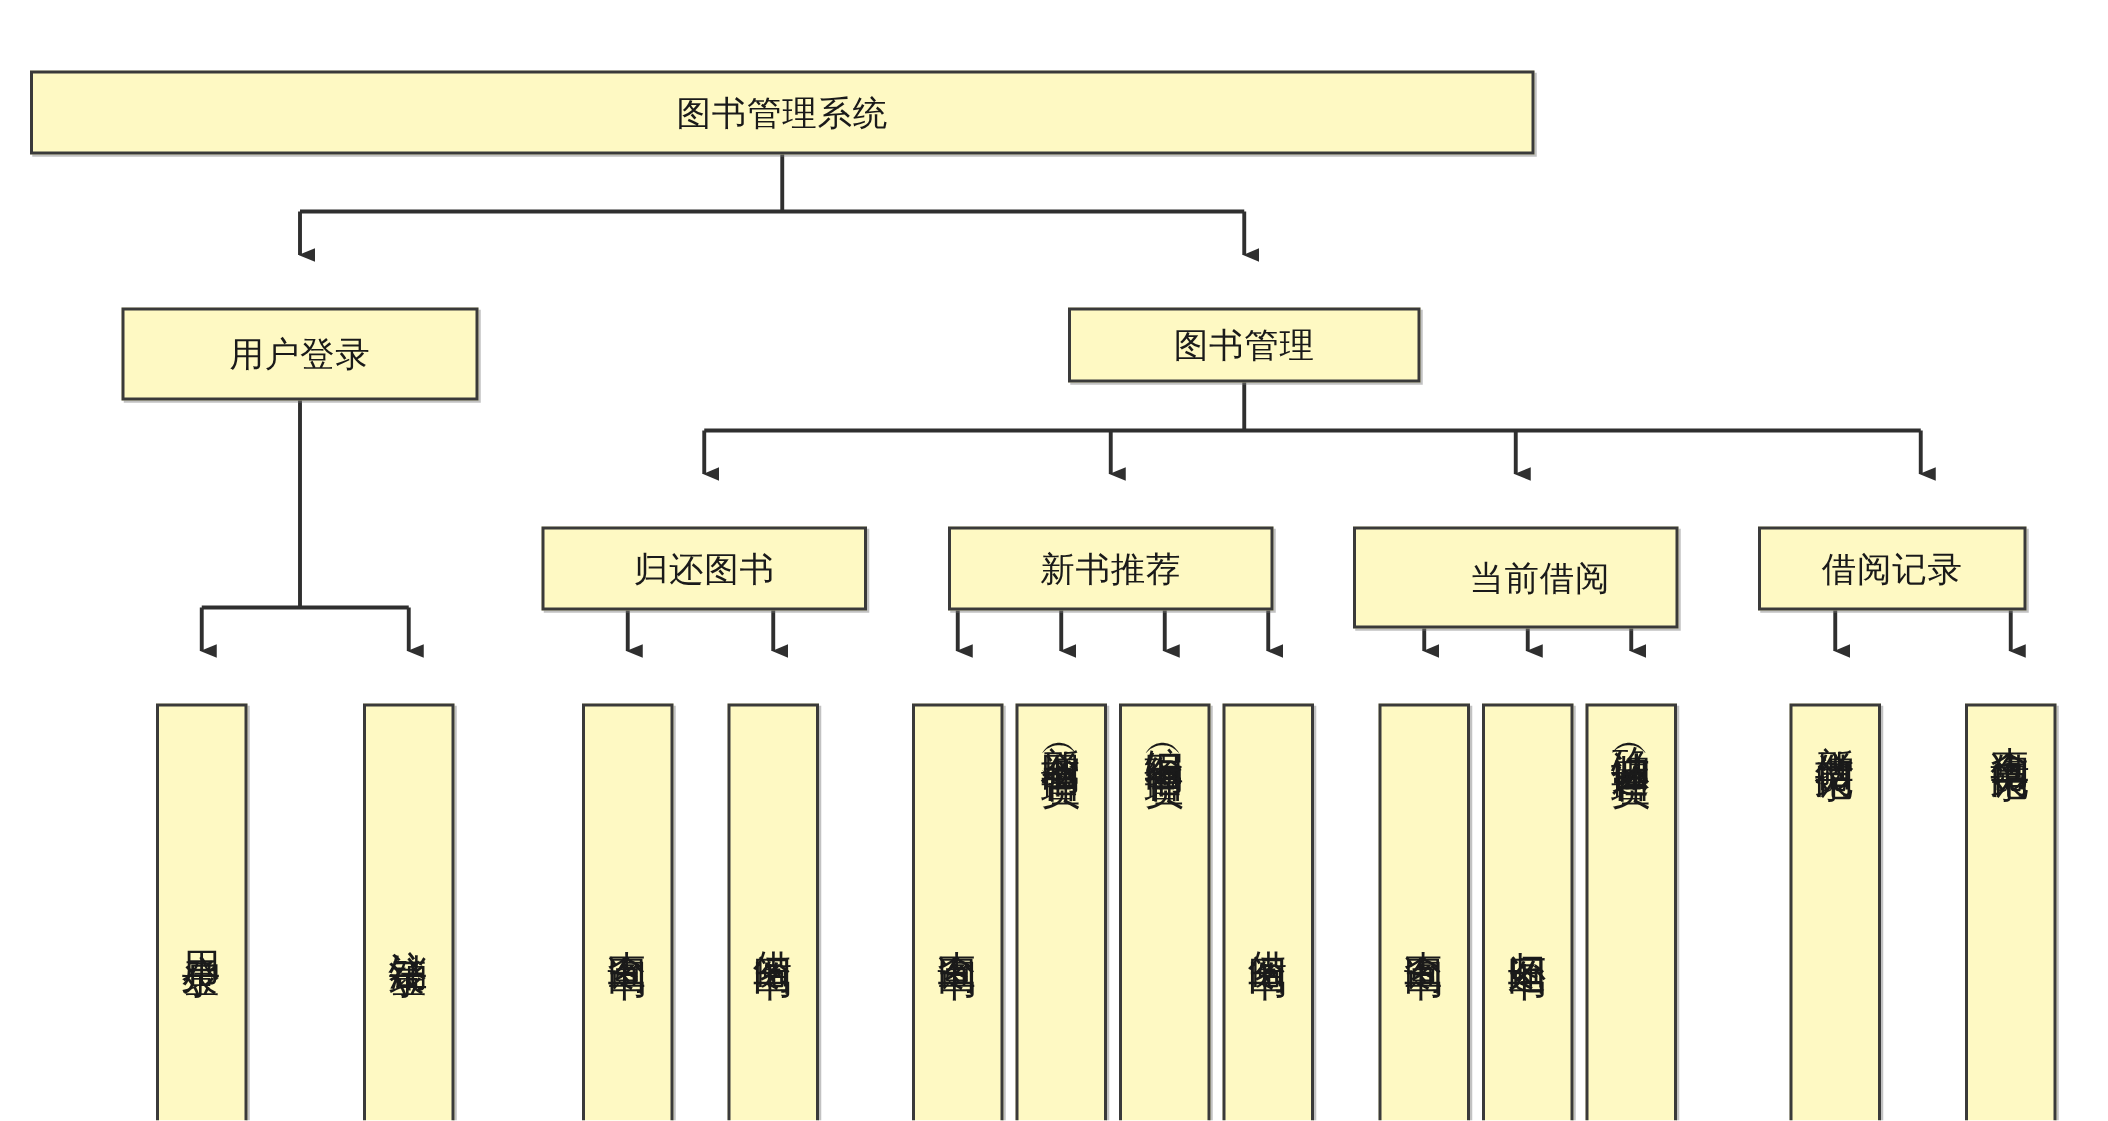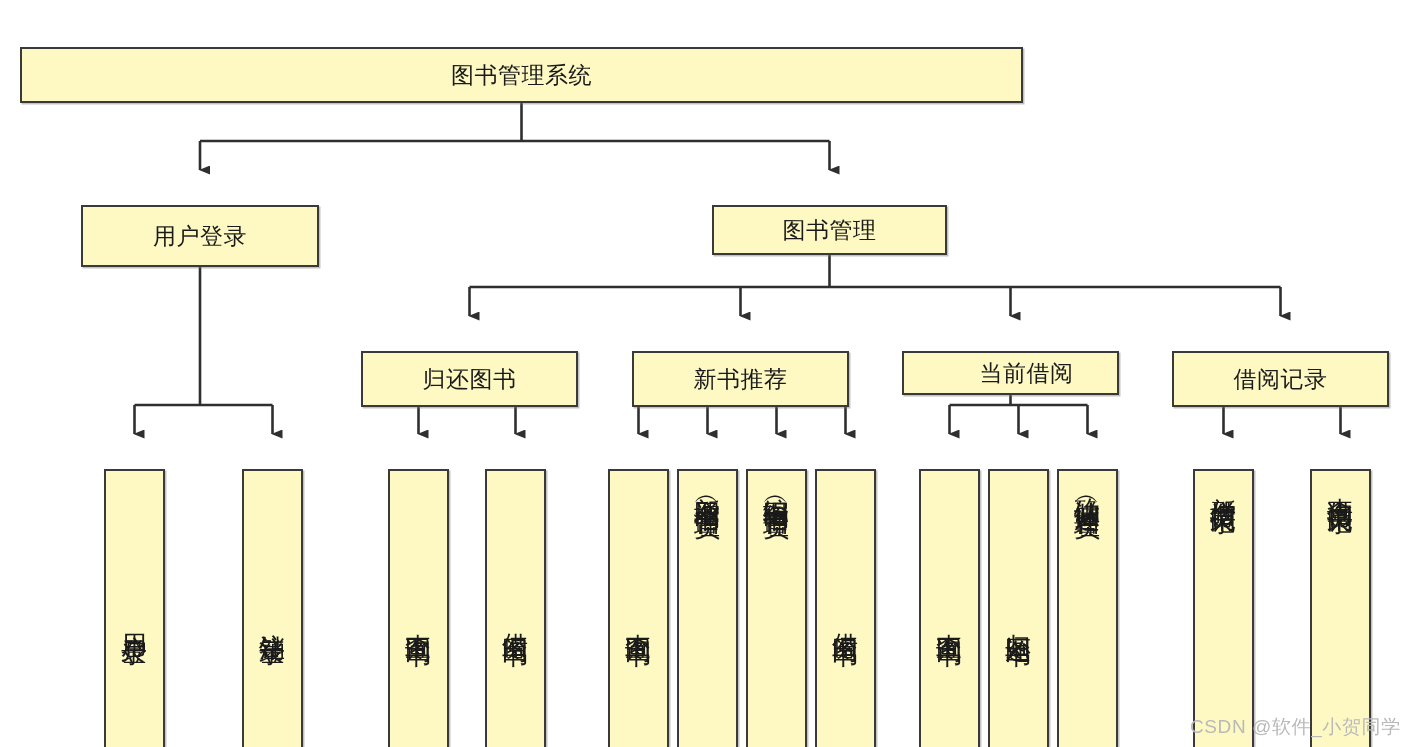--- a/index.html
+++ b/index.html
@@ -127,24 +127,24 @@
       </div>
       <div class="node horiz" style="left: 712px; top: 171px; width: 235px; height: 50px;">
         <span class="node-label">图书管理</span>
       </div>
       <div class="node horiz" style="left: 361px; top: 317px; width: 217px; height: 56px;">
         <span class="node-label">归还图书</span>
       </div>
       <div class="node horiz" style="left: 632px; top: 317px; width: 217px; height: 56px;">
         <span class="node-label">新书推荐</span>
       </div>
-      <div class="node horiz" style="left: 902px; top: 317px; width: 217px; height: 44px; padding-left: 32px;">
+      <div class="node horiz" style="left: 902px; top: 317px; width: 217px; height: 68px; padding-left: 32px;">
         <span class="node-label">当前借阅</span>
       </div>
-      <div class="node horiz" style="left: 1172px; top: 317px; width: 217px; height: 56px;">
+      <div class="node horiz" style="left: 1172px; top: 317px; width: 179px; height: 56px;">
         <span class="node-label">借阅记录</span>
       </div>
       <div class="node vert centered" style="left: 104px; top: 435px; width: 61px; height: 298px;">
         <span class="node-label">用户登录</span>
       </div>
       <div class="node vert centered" style="left: 242px; top: 435px; width: 61px; height: 298px;">
         <span class="node-label">注销登录</span>
       </div>
       <div class="node vert centered" style="left: 388px; top: 435px; width: 61px; height: 298px;">
         <span class="node-label">查询图书</span>
@@ -174,14 +174,13 @@
         <span class="node-label">确认归还（管理员）</span>
       </div>
       <div class="node vert" style="left: 1193px; top: 435px; width: 61px; height: 298px;">
         <span class="node-label">新增借阅记录</span>
       </div>
       <div class="node vert" style="left: 1310px; top: 435px; width: 61px; height: 298px;">
         <span class="node-label">查询借阅记录</span>
       </div>
     </div>
 
-  <div class="watermark" style="left:1190px; top:714px;">CSDN @软件_小贺同学</div>
 </div>
 
 </body></html>

